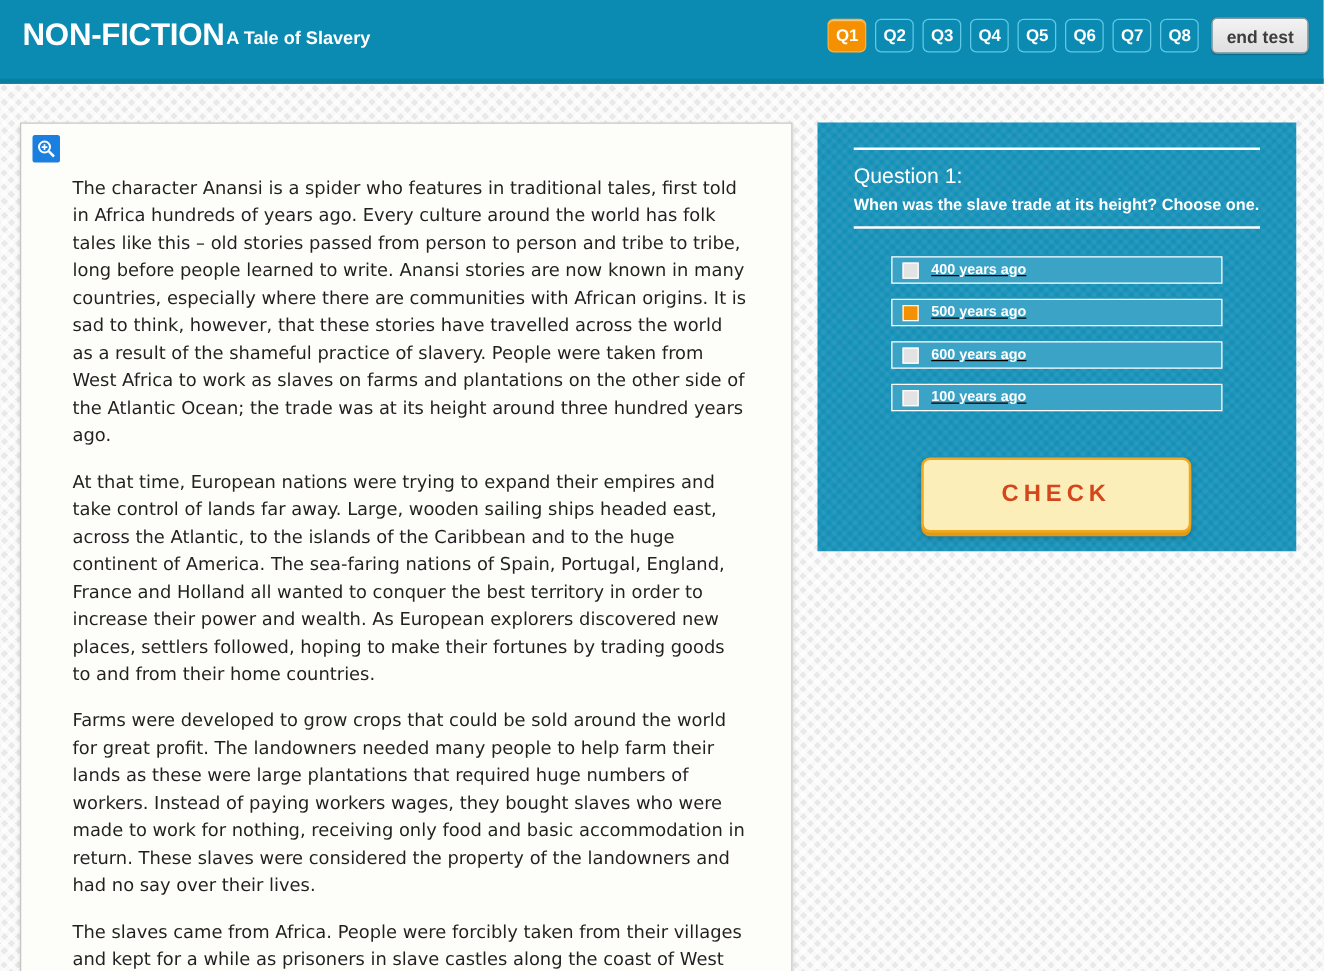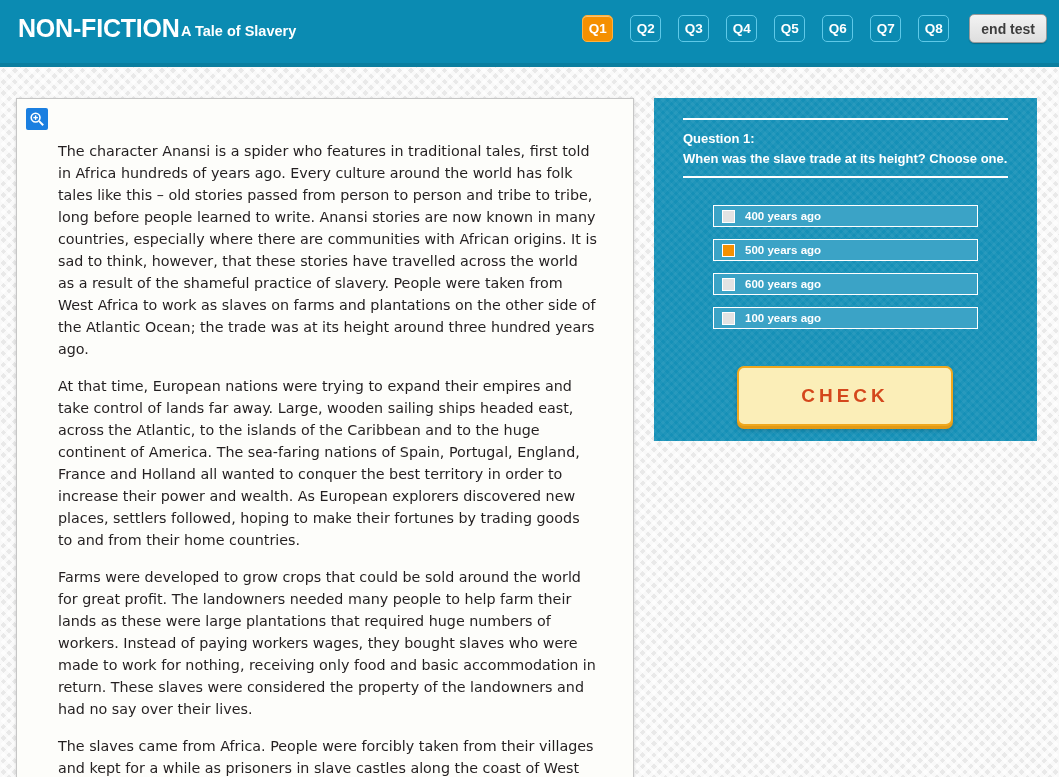--- a/index.html
+++ b/index.html
@@ -47,21 +47,21 @@
     font-weight: bold;
     color: #ffffff;
   }
 
   #question-nav {
     position: absolute;
     right: 12px;
     top: 14px;
     display: flex;
     align-items: center;
-    gap: 17px;
+    gap: 7px;
   }
 
   .qbtn {
     width: 31px;
     height: 27px;
     border-radius: 5px;
     font-size: 13.5px;
     font-weight: bold;
     color: #ffffff;
     background: #0b8bb2;
@@ -153,22 +153,22 @@
     position: absolute;
     left: 29px;
     top: 20px;
     width: 325px;
     border-top: 2px solid #ffffff;
     border-bottom: 2px solid #ffffff;
     padding: 11px 0 10px 0;
   }
 
   #question-number {
-    font-size: 13px;
-    font-weight: bold;
+    font-size: 17px;
+    font-weight: normal;
     color: #ffffff;
     margin-bottom: 5px;
   }
 
   #question-prompt {
     font-size: 13px;
     font-weight: bold;
     color: #ffffff;
   }
 
@@ -176,20 +176,21 @@
     position: absolute;
     left: 59px;
     width: 265px;
     height: 22px;
     background: #3ba3c6;
     border: 1.5px solid #ffffff;
     display: flex;
     align-items: center;
     padding-left: 8px;
     cursor: pointer;
+    text-decoration: underline;
   }
 
   .option-checkbox {
     width: 13px;
     height: 13px;
     background: #e3e3e3;
     border: 1px solid #ffffff;
     flex: 0 0 auto;
   }
 

